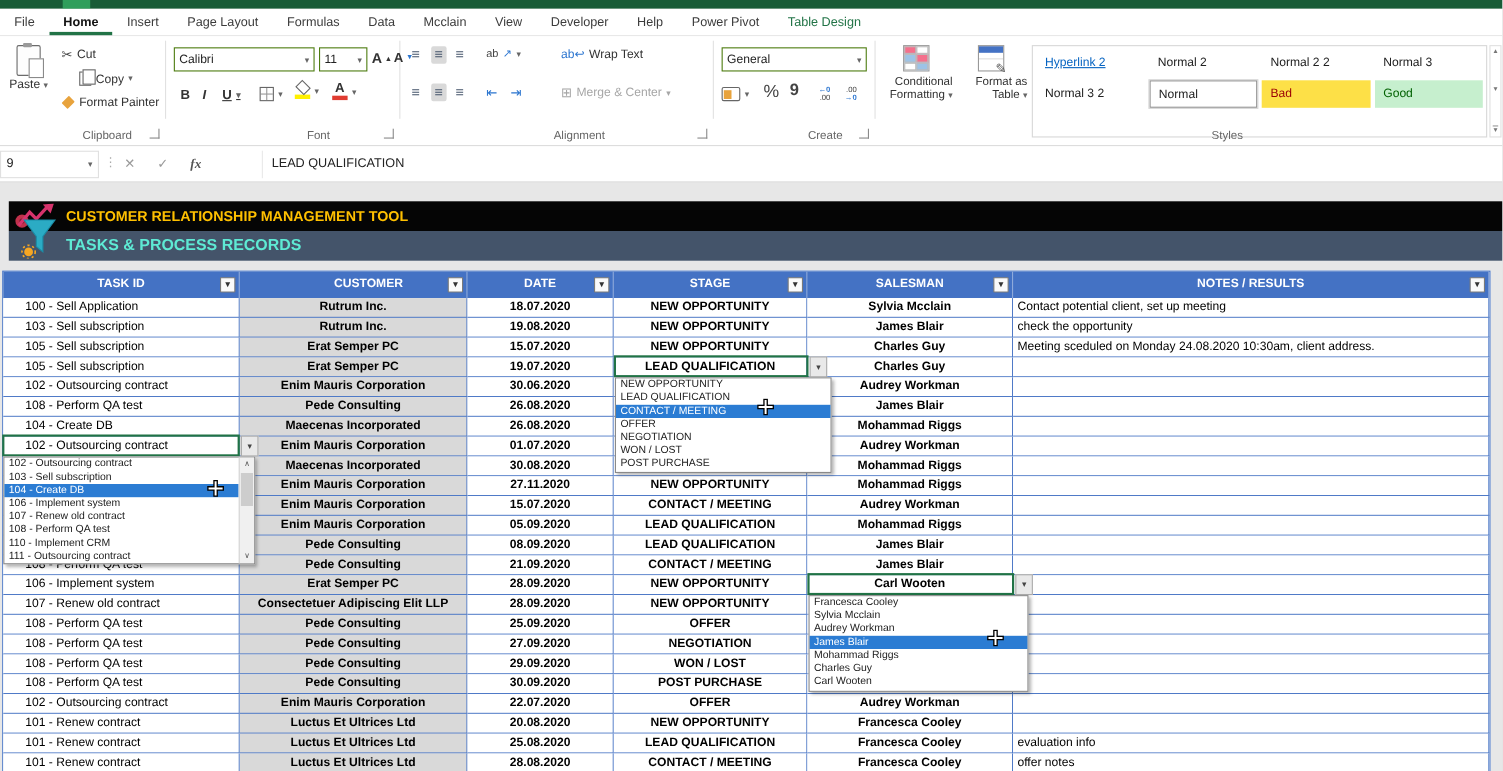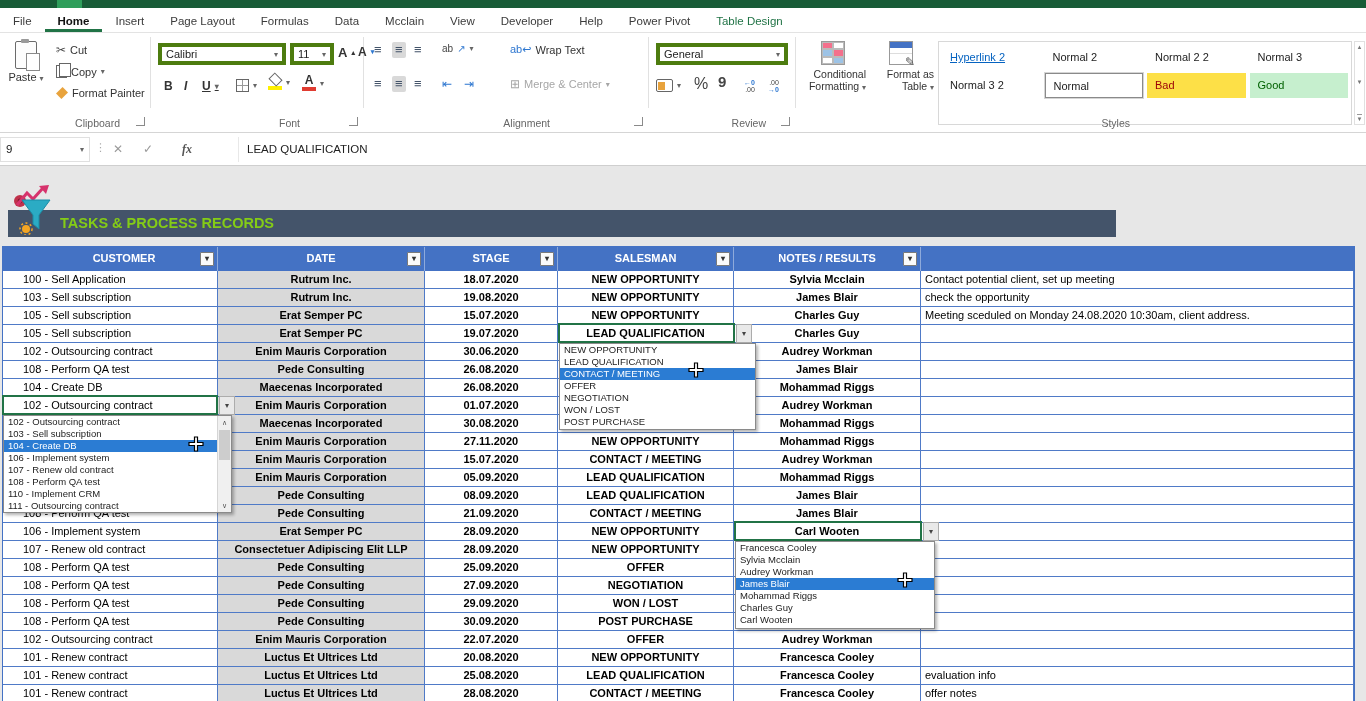--- a/index.html
+++ b/index.html
@@ -30,21 +30,21 @@
   .paste-big { position:absolute; left:6px; top:6px; width:40px; height:78px; text-align:center; font-size:11px; color:#333; }
   .ic-clipboard { display:block; margin:2px auto 2px; width:22px; height:28px; border:1.5px solid #6b6b6b; border-radius:2px; background:#fdfdfd; position:relative; }
   .ic-clipboard::before { content:""; position:absolute; left:5px; top:-3px; width:8px; height:4px; background:#9a9a9a; border-radius:1px; }
   .ic-clipboard::after { content:""; position:absolute; right:-4px; bottom:-3px; width:12px; height:16px; background:#fff; border:1px solid #8a8a8a; }
   .ic-scissors { font-size:12px; color:#444; }
   .ic-copy { position:relative; width:11px; height:13px; border:1px solid #666; background:#fff; }
   .ic-copy::after { content:""; position:absolute; left:2px; top:-3px; width:10px; height:12px; border:1px solid #666; background:#fff; }
   .ic-brush { width:12px; height:12px; background:#E8A33D; clip-path:polygon(0 55%, 55% 0, 100% 45%, 45% 100%); }
 
   
-  .combo { position:absolute; height:22px; border:4px solid #4d7c0f; background:#fff; font-size:11px; color:#222; display:flex; align-items:center; padding:0 4px; }
+  .combo { position:absolute; height:22px; border:1px solid #4d7c0f; background:#fff; font-size:11px; color:#222; display:flex; align-items:center; padding:0 4px; }
   .combo .arr { margin-left:auto; font-size:8px; color:#666; }
   .ic-letter { font-weight:bold; font-size:12px; color:#333; }
   .ic-A-up::after { content:"▴"; font-size:7px; vertical-align:super; color:#333; }
   .ic-A-dn::after { content:"▾"; font-size:7px; vertical-align:super; color:#2E77D0; }
   .ic-borders { width:13px; height:13px; border:1px solid #666;
     background:linear-gradient(#999,#999) center/100% 1px no-repeat, linear-gradient(#999,#999) center/1px 100% no-repeat; }
   .ic-bucket { width:11px; height:9px; border:1.5px solid #666; transform:rotate(45deg); margin-bottom:1px; }
   .cbar { display:block; width:14px; height:4px; margin-top:1px; }
   .stack { display:inline-flex; flex-direction:column; align-items:center; }
 
@@ -80,21 +80,21 @@
   .namebox { position:absolute; left:0; top:4px; width:90px; height:25px; background:#fff; border:1px solid #E0E0E0; font-size:11.5px; color:#222; line-height:23px; padding-left:5px; }
   .namebox .arr { position:absolute; right:5px; top:0; font-size:8px; color:#666; }
   .fxdots { position:absolute; left:95px; top:8px; color:#aaa; font-size:11px; }
   .fxbtn { position:absolute; top:4px; width:28px; height:25px; text-align:center; line-height:25px; font-size:12px; color:#9a9a9a; }
   .fxbtn.fx { font-family:"Liberation Serif", serif; font-style:italic; color:#555; font-weight:bold; }
   .fxtext { position:absolute; left:238px; top:4px; height:25px; line-height:25px; font-size:11.5px; color:#222; border-left:1px solid #E8E8E8; padding-left:8px; width:1120px; background:#fff; }
 
   
   .sheet { position:absolute; left:0; top:166px; width:1366px; height:535px; background:#E7E7E7; }
   .banner-black { position:absolute; left:8px; top:17px; width:1358px; height:27px; background:#050505; color:#FFC000; font-weight:bold; font-size:13px; line-height:27px; padding-left:52px; }
-  .banner-slate { position:absolute; left:8px; top:44px; width:1108px; height:27px; background:#44546A; color:#84cc16; font-weight:bold; font-size:14.5px; line-height:27px; padding-left:52px; }
+  .banner-slate { position:absolute; left:8px; top:44px; width:1358px; height:27px; background:#44546A; color:#5eead4; font-weight:bold; font-size:14.5px; line-height:27px; padding-left:52px; }
   .logo { position:absolute; left:12px; top:19px; width:42px; height:50px; z-index:3; }
 
   
   .xtable { position:absolute; left:2px; top:80px; width:1353px; border:1px solid #4472C4; background:#fff; }
   .thead { display:grid; grid-template-columns:215px 207px 133px 176px 187px 433px; height:24px; background:#4472C4; }
   .th { position:relative; color:#fff; font-weight:bold; font-size:11px; line-height:23px; text-align:center; border-right:1px solid rgba(255,255,255,.4); overflow:hidden; }
   .filter-btn { position:absolute; right:3px; top:5px; width:14px; height:14px; background:#FAFAFA; border:1px solid #7a7a7a; border-radius:1px; color:#333; font-size:8px; line-height:12px; text-align:center; }
   .filter-btn::after { content:"▾"; }
   .tbody { display:grid; grid-template-columns:215px 207px 133px 176px 187px 433px; grid-auto-rows:18px; }
   .td { border-right:1px solid #4F7AC7; border-bottom:1px solid #4F7AC7; font-size:11px; line-height:17px; white-space:nowrap; overflow:hidden; color:#000; background:#fff; }
@@ -150,21 +150,21 @@
 
     <div class="paste-big">
       <span class="ic-clipboard"></span>
       <span>Paste</span>
       <span class="dd-caret">▾</span>
     </div>
     <div class="rbtn" style="left:56px; top:10px;">
       <span class="ic-scissors">✂</span>
       <span>Cut</span>
     </div>
-    <div class="rbtn" style="left:56px; top:32px;">
+    <div class="rbtn" style="left:72px; top:32px;">
       <span class="ic-copy"></span>
       <span>Copy</span>
       <span class="dd-caret">▾</span>
     </div>
     <div class="rbtn" style="left:56px; top:54px;">
       <span class="ic-brush"></span>
       <span>Format Painter</span>
     </div>
     <div class="glabel" style="left:30px; width:90px;">Clipboard</div>
     <div class="launcher" style="left:136px;"></div>
@@ -252,21 +252,21 @@
       </div>
     <div class="rbtn" style="left:718px; top:40px; font-size:15px; font-weight:bold; color:#444;">
         <span>9</span>
       </div>
     <div class="rbtn minitxt" style="left:744px; top:46px;">
         <span><b>←0</b><br>.00</span>
       </div>
     <div class="rbtn minitxt" style="left:768px; top:46px;">
         <span>.00<br><b>→0</b></span>
       </div>
-    <div class="glabel" style="left:676px; width:90px;">Review</div>
+    <div class="glabel" style="left:676px; width:90px;">Create</div>
     <div class="launcher" style="left:781px;"></div>
 
     <div class="bigbtn" style="left:800px;">
       <span class="ic-cf">
           <i class="r"></i>
           <i></i>
           <i class="b"></i>
           <i class="r"></i>
           <i></i>
           <i class="b"></i>
@@ -298,40 +298,42 @@
   </div>
 
   <div class="fxrow">
     <div class="namebox">
       <span>9</span>
       <span class="arr">▾</span>
     </div>
     <div class="fxdots">⋮</div>
     <div class="fxbtn" style="left:104px;">✕</div>
     <div class="fxbtn" style="left:134px;">✓</div>
-    <div class="fxbtn fx" style="left:164px;text-align:right;">fx</div>
+    <div class="fxbtn fx" style="left:164px;">fx</div>
     <div class="fxtext"><span>LEAD QUALIFICATION</span></div>
   </div>
 
   <div class="sheet">
 
+    <div class="banner-black"><span>CUSTOMER RELATIONSHIP MANAGEMENT TOOL</span></div>
     <div class="banner-slate"><span>TASKS &amp; PROCESS RECORDS</span></div>
 
     <svg class="logo" viewBox="0 0 42 50">
       <circle cx="8" cy="16" r="6" fill="#C0314B"></circle>
       <circle cx="8" cy="16" r="2.4" fill="#801D33"></circle>
       <polyline points="5,20 15,8 21,14 31,3" fill="none" stroke="#D6336C" stroke-width="3"></polyline>
       <polygon points="27,1 37,0 34,9" fill="#D6336C"></polygon>
       <path d="M10 15 L38 15 L27 30 L27 44 L21 39 L21 30 Z" fill="#2BABC4" stroke="#1B8CA6" stroke-width="1"></path>
       <circle cx="14" cy="44" r="4" fill="#F5A623"></circle>
       <circle cx="14" cy="44" r="6" fill="none" stroke="#F5A623" stroke-width="1.5" stroke-dasharray="2 2.5"></circle>
     </svg>
 
     <div class="xtable">
       <div class="thead" id="thead">
+          <div class="th"><div style="display: inline;">TASK ID</div><div class="filter-btn"></div></div>
           <div class="th"><div style="display: inline; padding-left: 28px;">CUSTOMER</div><div class="filter-btn"></div></div>
           <div class="th"><div style="display: inline;">DATE</div><div class="filter-btn"></div></div>
           <div class="th"><div style="display: inline;">STAGE</div><div class="filter-btn"></div></div>
           <div class="th"><div style="display: inline;">SALESMAN</div><div class="filter-btn"></div></div>
           <div class="th"><div style="display: inline;">NOTES / RESULTS</div><div class="filter-btn"></div></div>
         </div>
       <div class="tbody" id="tbody">
           <div class="td c0">100 - Sell Application</div>
           <div class="td c1 shade">Rutrum Inc.</div>
           <div class="td c2">18.07.2020</div>

